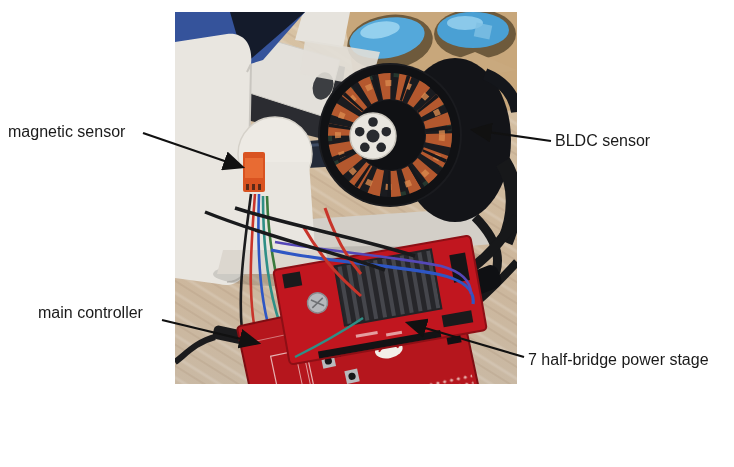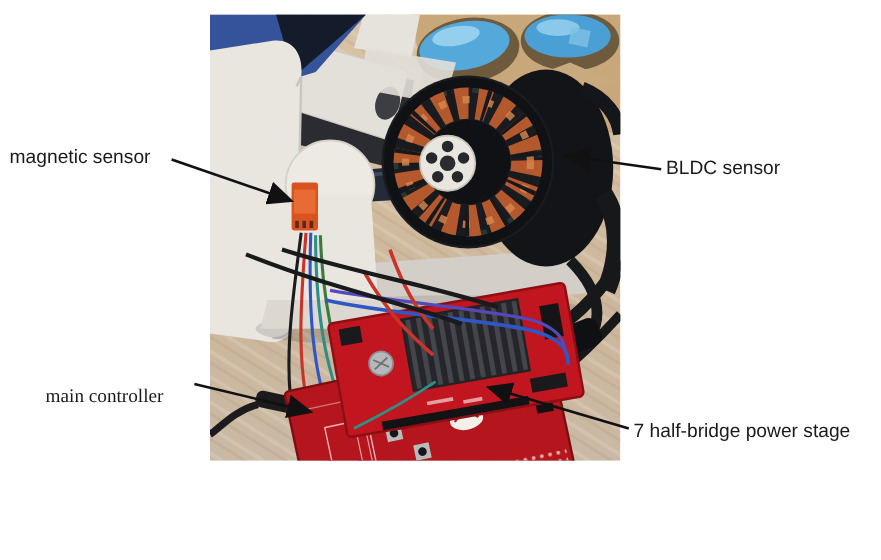--- a/index.html
+++ b/index.html
@@ -210,16 +210,16 @@
       </marker>
     </defs>
   <line x1="143" y1="133" x2="242" y2="167" stroke="#111111" stroke-width="2.2" marker-end="url(#ah)"></line>
       <line x1="551" y1="141" x2="473" y2="130" stroke="#111111" stroke-width="2.2" marker-end="url(#ah)"></line>
       <line x1="162" y1="320" x2="258" y2="343" stroke="#111111" stroke-width="2.2" marker-end="url(#ah)"></line>
       <line x1="524" y1="357" x2="408" y2="323" stroke="#111111" stroke-width="2.2" marker-end="url(#ah)"></line>
     </svg>
 
   <div class="callout" style="left: 8px; top: 122px;">magnetic sensor</div>
   <div class="callout" style="left: 555px; top: 131px;">BLDC sensor</div>
-  <div class="callout" style="left: 38px; top: 321px; font-family: Liberation Serif, serif;">main controller</div>
+  <div class="callout" style="left: 38px; top: 303px;">main controller</div>
   <div class="callout" style="left: 528px; top: 350px;">7 half-bridge power stage</div>
 
 </div>
 
 </body></html>

